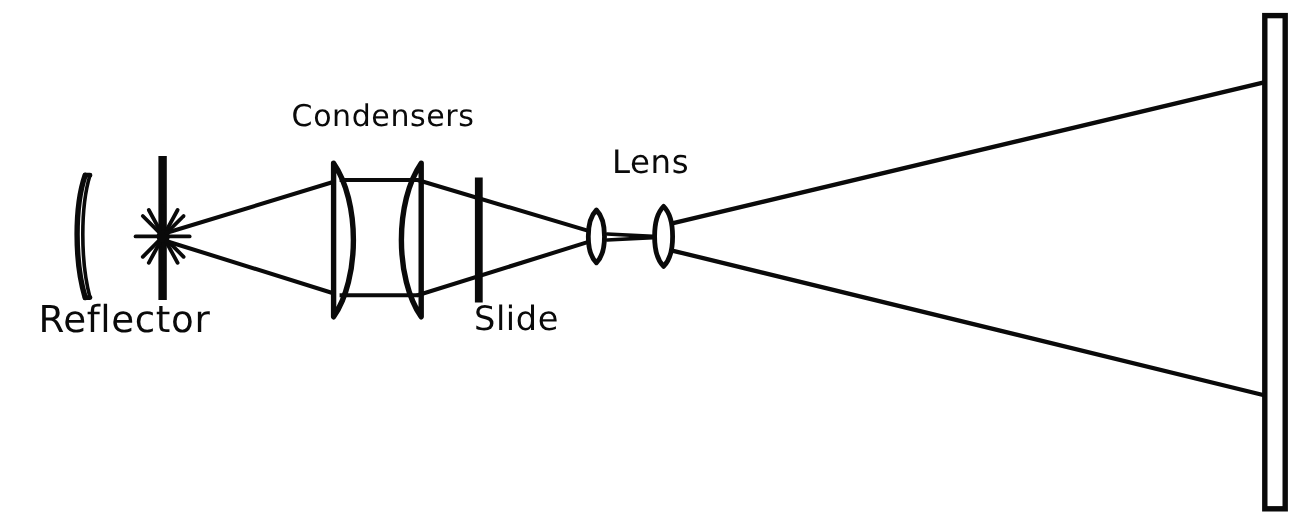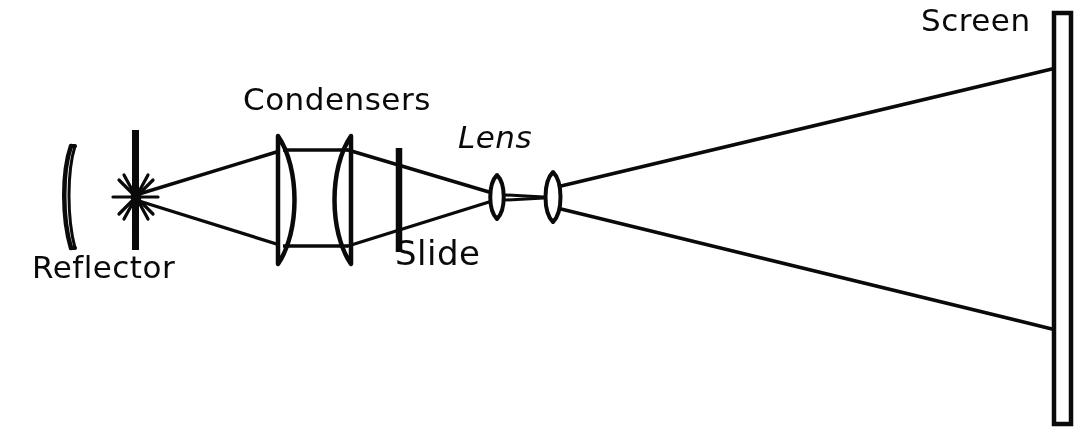--- a/index.html
+++ b/index.html
@@ -30,23 +30,23 @@
     position: absolute;
     color: #0a0a0a;
     font-family: "DejaVu Sans", sans-serif;
     font-weight: 400;
     white-space: nowrap;
     letter-spacing: 0.5px;
     line-height: 1;
     user-select: none;
   }
   #label-reflector { left: 8px;   top: 252px; font-size: 31px; margin-left: 24px; }
-  #label-condensers { left: 243px; top: 84px;  font-size: 31px; }
-  #label-slide     { left: 395px; top: 236px; font-size: 34px; text-align: right; }
-  #label-lens      { left: 458px; top: 122px; font-size: 31px; font-style: italic; }
+  #label-condensers { left: 243px; top: 84px;  font-size: 25px; }
+  #label-slide     { left: 395px; top: 252px; font-size: 28px; text-align: right; }
+  #label-lens      { left: 510px; top: 122px; font-size: 27px; }
   #label-screen    { left: 921px; top: 5px;   font-size: 31px; }
 </style>
 </head>
 <body>
 
 <div id="diagram-root">
 
   <svg id="optics-svg" viewBox="0 0 1080 434" xmlns="http://www.w3.org/2000/svg">
 
     <g>
@@ -127,15 +127,14 @@
   </svg>
 
   <div class="lbl" id="label-reflector">Reflector</div>
 
   <div class="lbl" id="label-condensers">Condensers</div>
 
   <div class="lbl" id="label-slide">Slide</div>
 
   <div class="lbl" id="label-lens">Lens</div>
 
-  <div class="lbl" id="label-screen">Screen</div>
 
 </div>
 
 </body></html>

